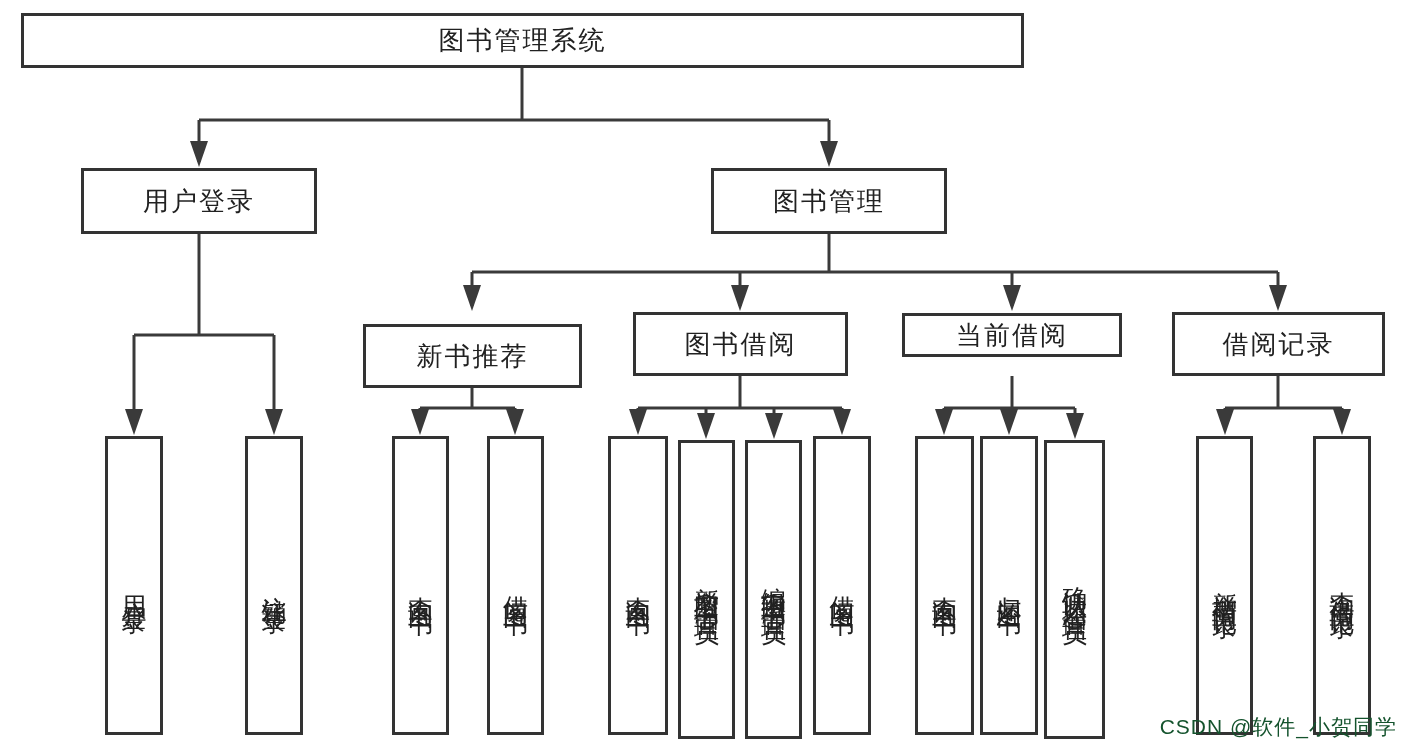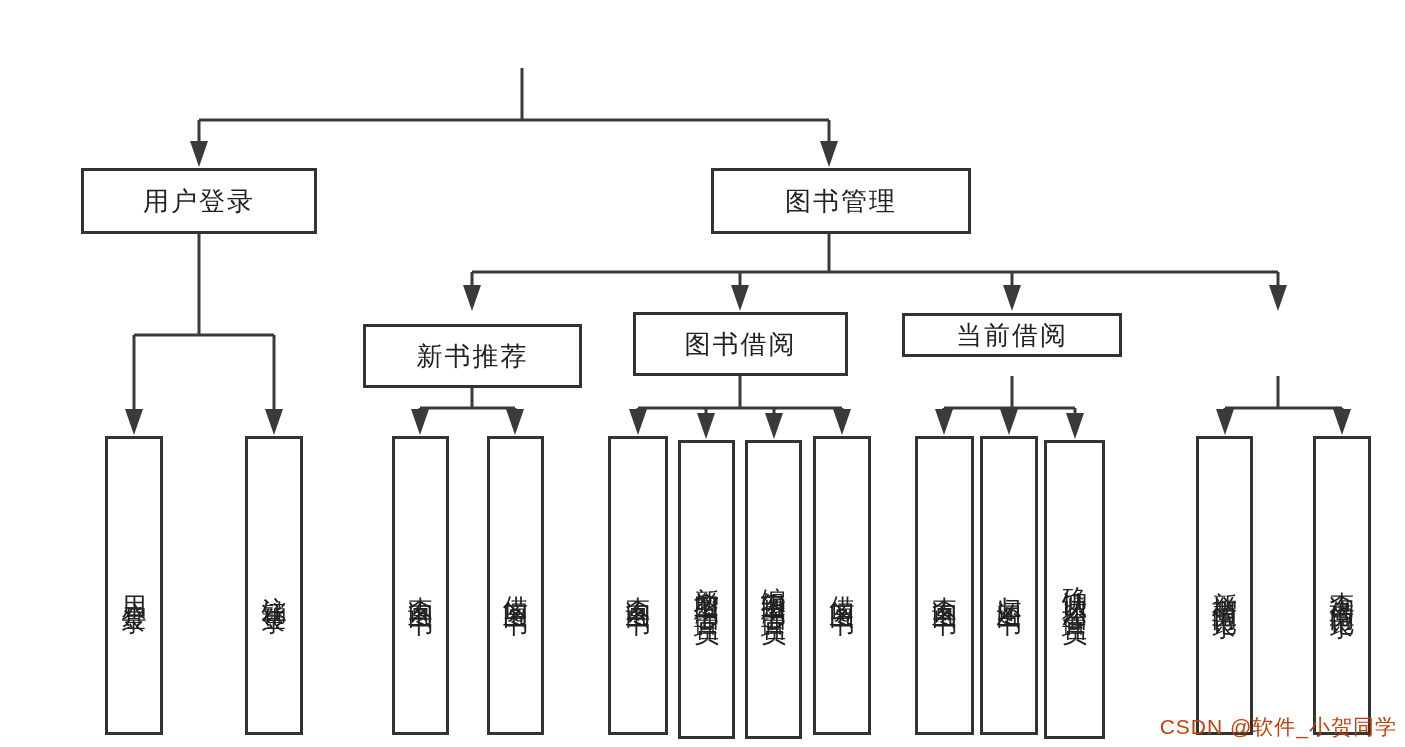--- a/index.html
+++ b/index.html
@@ -43,21 +43,21 @@
     letter-spacing: 5px;
     line-height: 1;
     white-space: nowrap;
   }
   .watermark {
     position: absolute;
     right: 8px;
     bottom: 6px;
     font-size: 21px;
     letter-spacing: 1px;
-    color: #c2410c;
+    color: #14532d;
     white-space: nowrap;
   }
 </style>
 </head>
 <body>
 
 <div class="stage">
 
   <svg class="wires" width="1405" height="747" viewBox="0 0 1405 747">
     <g stroke="#3a3a3a" stroke-width="3" fill="none">
@@ -118,37 +118,43 @@
       <polygon points="765,413 783,413 774,439"></polygon>
       <polygon points="833,409 851,409 842,435"></polygon>
       <polygon points="935,409 953,409 944,435"></polygon>
       <polygon points="1000,409 1018,409 1009,435"></polygon>
       <polygon points="1066,413 1084,413 1075,439"></polygon>
       <polygon points="1216,409 1234,409 1225,435"></polygon>
       <polygon points="1333,409 1351,409 1342,435"></polygon>
     </g>
   </svg>
 
+  <div class="box hbox" style="left:21px; top:13px; width:1003px; height:55px;">
+    <span>图书管理系统</span>
+  </div>
 
   <div class="box hbox" style="left:81px; top:168px; width:236px; height:66px;">
     <span>用户登录</span>
   </div>
-  <div class="box hbox" style="left:711px; top:168px; width:260px; height:66px;">
+  <div class="box hbox" style="left:711px; top:168px; width:236px; height:66px;">
     <span>图书管理</span>
   </div>
 
   <div class="box hbox" style="left:363px; top:312px; width:219px; height:64px;margin-top:12px;">
     <span>新书推荐</span>
   </div>
   <div class="box hbox" style="left:633px; top:312px; width:215px; height:64px;">
     <span>图书借阅</span>
   </div>
   <div class="box hbox" style="left:902px; top:313px; width:220px; height:44px;">
     <span>当前借阅</span>
   </div>
+  <div class="box hbox" style="left:1172px; top:312px; width:213px; height:64px;">
+    <span>借阅记录</span>
+  </div>
 
   <div class="box vbox" style="left:105px; top:436px; width:58px; height:299px;">
     <span class="vtext">用户登录</span>
   </div>
   <div class="box vbox" style="left:245px; top:436px; width:58px; height:299px;">
     <span class="vtext">注销登录</span>
   </div>
 
   <div class="box vbox" style="left:392px; top:436px; width:57px; height:299px;">
     <span class="vtext">查询图书</span>

